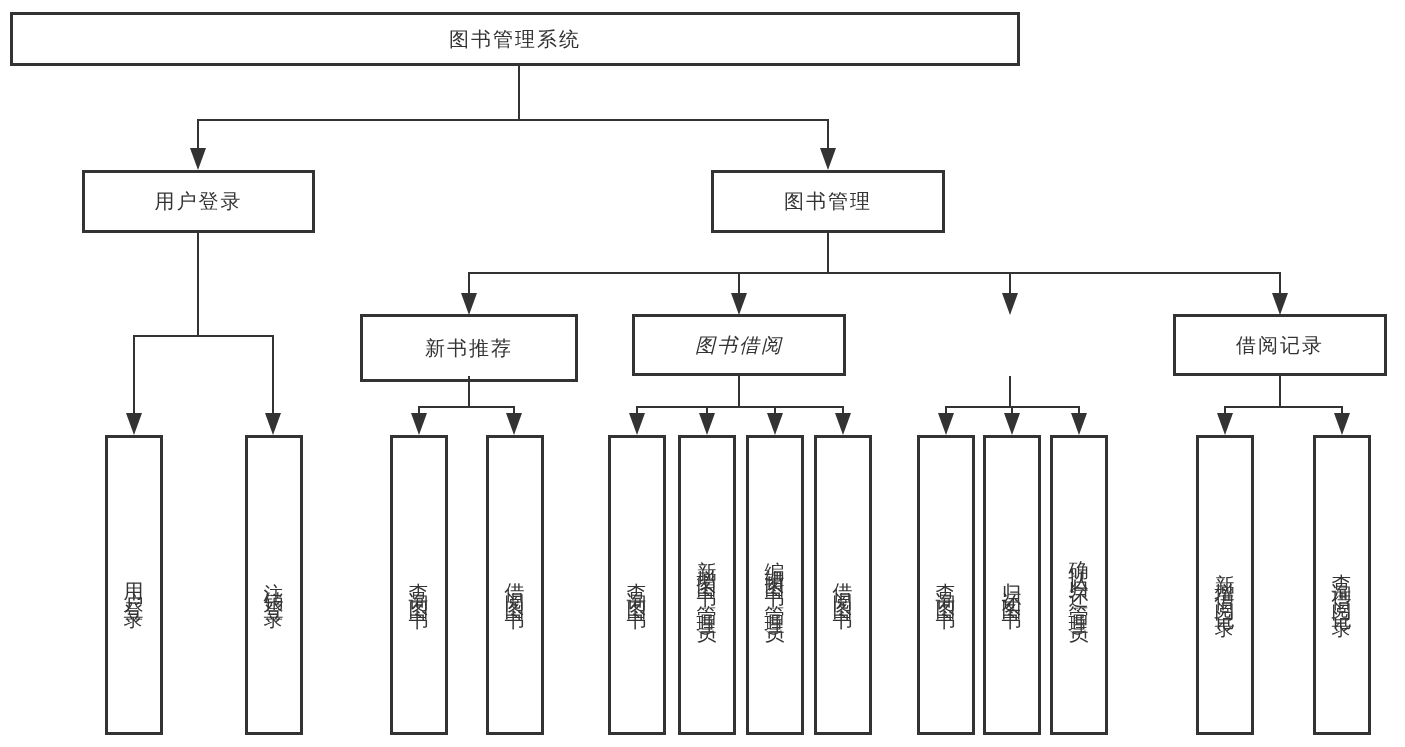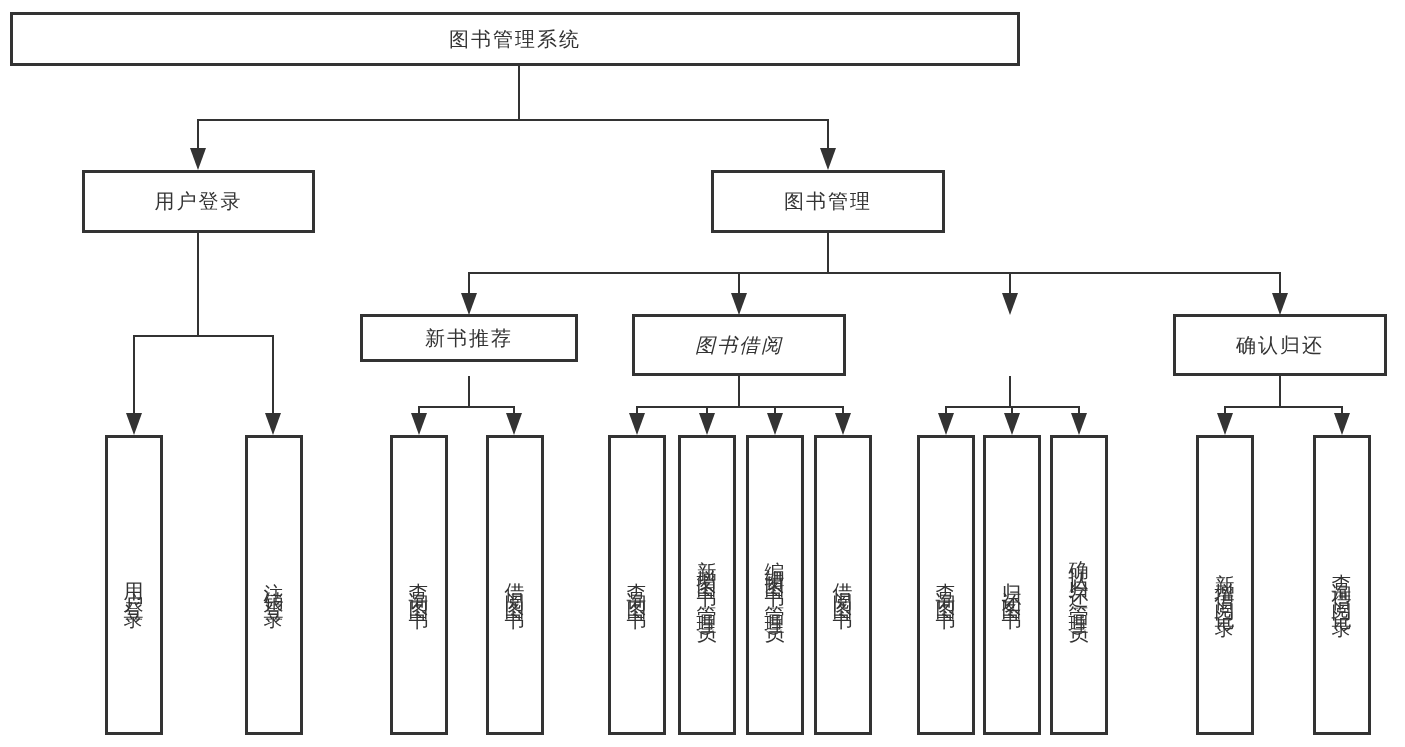--- a/index.html
+++ b/index.html
@@ -48,31 +48,31 @@
   </div>
 
   <div class="node" style="left:82px;top:170px;width:233px;height:63px;">
     <span>用户登录</span>
   </div>
 
   <div class="node" style="left:711px;top:170px;width:234px;height:63px;">
     <span>图书管理</span>
   </div>
 
-  <div class="node" style="left:360px;top:314px;width:218px;height:48px;">
+  <div class="node" style="left:360px;top:314px;width:218px;height:68px;">
     <span>新书推荐</span>
   </div>
 
   <div class="node" style="left:632px;top:314px;width:214px;height:62px;font-style:italic;">
     <span>图书借阅</span>
   </div>
 
 
   <div class="node" style="left:1173px;top:314px;width:214px;height:62px;">
-    <span>确认归还</span>
+    <span>借阅记录</span>
   </div>
 
   <div class="leaf" style="left:105px;">
     <span>用户登录</span>
   </div>
   <div class="leaf" style="left:245px;">
     <span>注销登录</span>
   </div>
 
   <div class="leaf" style="left:390px;">

